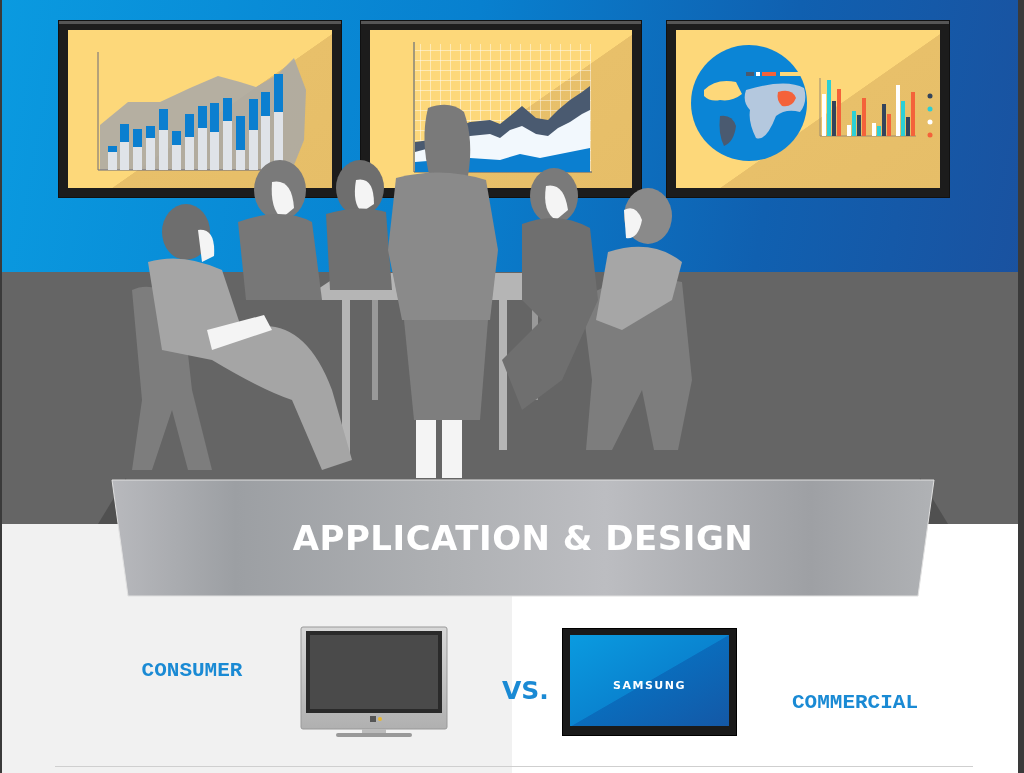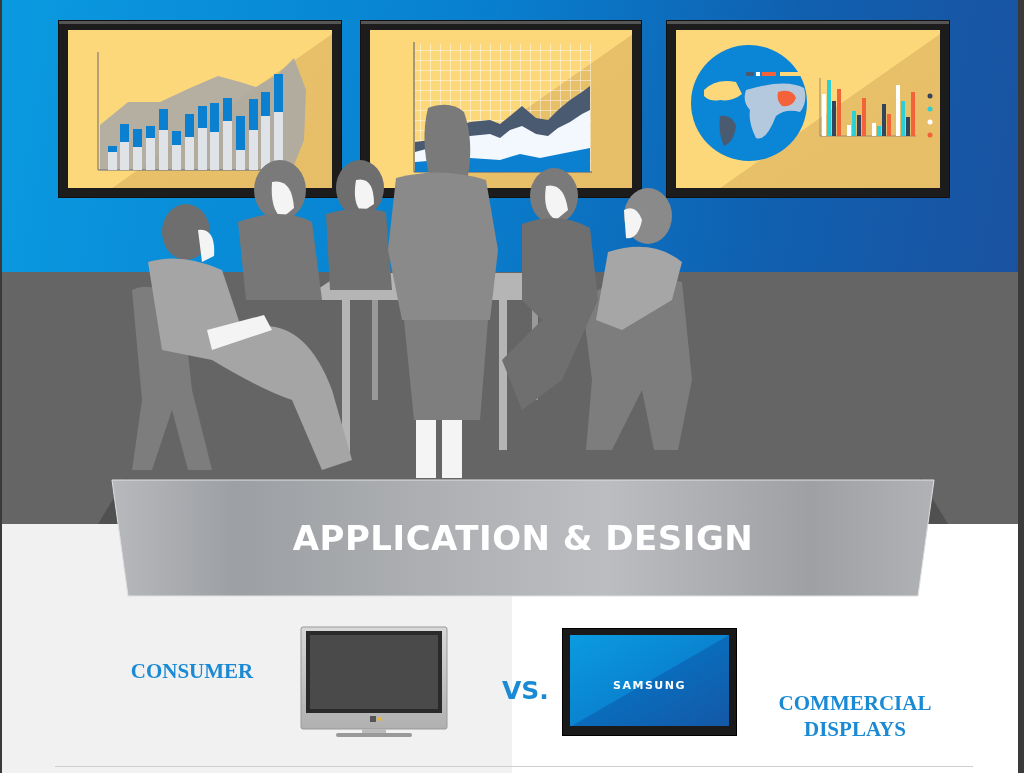--- a/index.html
+++ b/index.html
@@ -8,21 +8,21 @@
   .wall{position:absolute;left:0;top:0;width:100%;height:272px;background:linear-gradient(100deg,#0a9ae0 0%,#0880cf 45%,#1060b0 75%,#1a52a0 100%);}
   .floor{position:absolute;left:0;top:272px;width:100%;height:252px;background:#656565;}
   .bottom-left{position:absolute;left:0;top:524px;width:510px;height:249px;background:#f1f1f1;}
   .bottom-right{position:absolute;left:510px;top:524px;width:508px;height:249px;background:#ffffff;}
   .right-edge{position:absolute;right:0;top:0;width:6px;height:773px;background:#3a3a3a;}
   .monitor{position:absolute;background:#1c1c1c;border:1px solid #111;box-shadow:inset 0 3px 0 #555;}
   .monitor .screen{position:absolute;left:9px;top:9px;right:9px;bottom:9px;background:linear-gradient(145deg,#fdd87a 0%,#fdd87a 55%,#e8c06a 55.2%,#e6be68 100%);overflow:hidden;}
   .people{position:absolute;left:0;top:0;}
   .banner-wrap{position:absolute;left:96px;top:478px;width:850px;height:120px;}
   .banner-title{position:absolute;left:0;top:0;width:850px;height:120px;display:flex;align-items:center;justify-content:center;color:#ffffff;font-family:"DejaVu Sans",sans-serif;font-weight:bold;font-size:34px;letter-spacing:0.5px;padding-top:0px;}
-  .label{position:absolute;color:#1a8ad4;font-family:Liberation Serif, serif;font-weight:bold;text-align:center;line-height:26px;font-size:21px;}
+  .label{position:absolute;color:#1a8ad4;font-family:Liberation Mono, monospace;font-weight:bold;text-align:center;line-height:26px;font-size:21px;}
   .vs{position:absolute;left:500px;top:676px;color:#1a8ad4;font-family:"DejaVu Sans",sans-serif;font-weight:bold;font-size:25px;}
   .divider{position:absolute;left:53px;top:766px;width:918px;height:1px;background:#cfcfcf;}
   .tv{position:absolute;}
   .samsung-text{position:absolute;left:0;right:0;top:44px;text-align:center;color:#fff;font-family:"DejaVu Sans",sans-serif;font-weight:bold;font-size:11px;letter-spacing:1.5px;}
 </style>
 </head>
 <body>
 
 <div class="page">
   <div class="wall"></div>
@@ -226,18 +226,17 @@
   <div class="vs">VS.</div>
 
   <div class="tv" style="left:560px;top:628px;width:173px;height:106px;background:#1a1a1a;border:1px solid #000;">
     <div style="position:absolute;left:7px;top:6px;right:7px;bottom:9px;background:linear-gradient(150deg,#0a9be0 0%,#0a84d0 50%,#0a6cbc 50.5%,#1458a6 100%);">
       <div class="samsung-text">SAMSUNG</div>
     </div>
   </div>
 
   <div class="label" style="left:768px;top:690px;width:170px;">
     <div>COMMERCIAL</div>
-    <div>DISPLAYS</div>
   </div>
 
   <div class="divider"></div>
 </div>
 <div class="right-edge"></div>
 
 </body></html>

